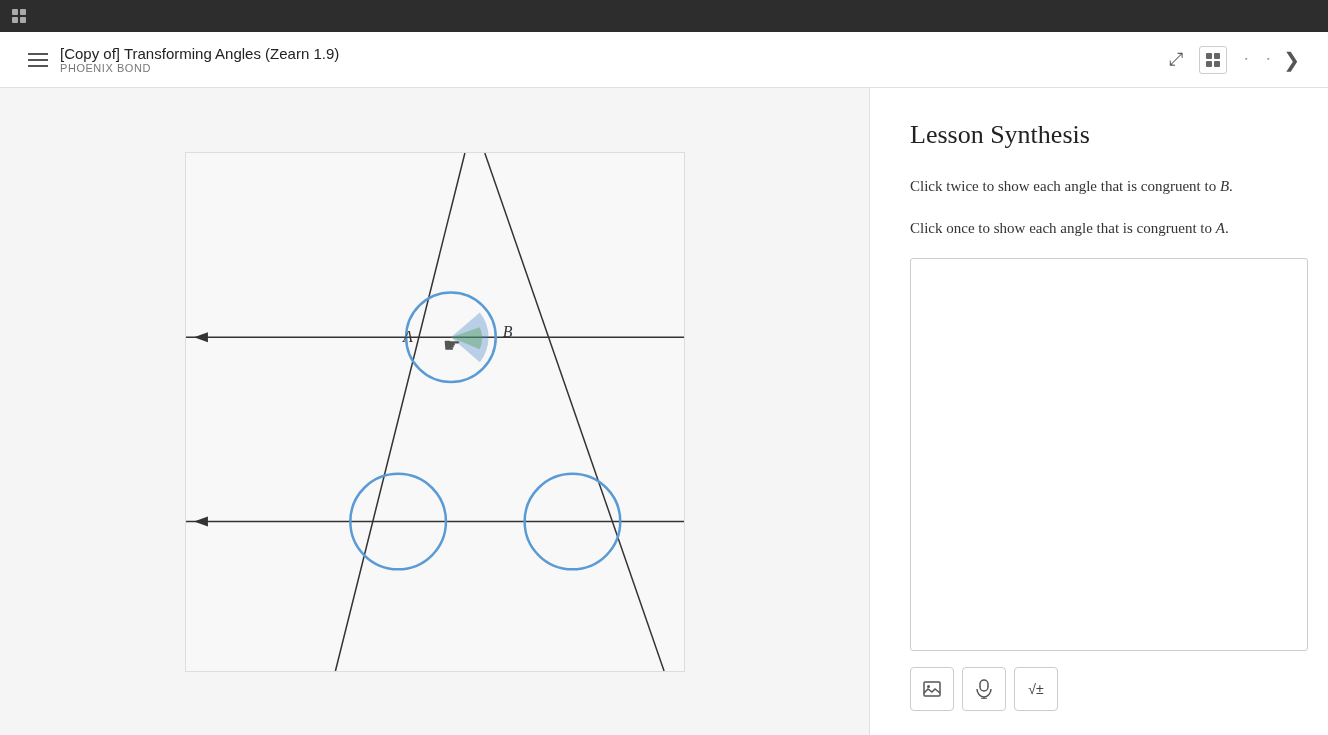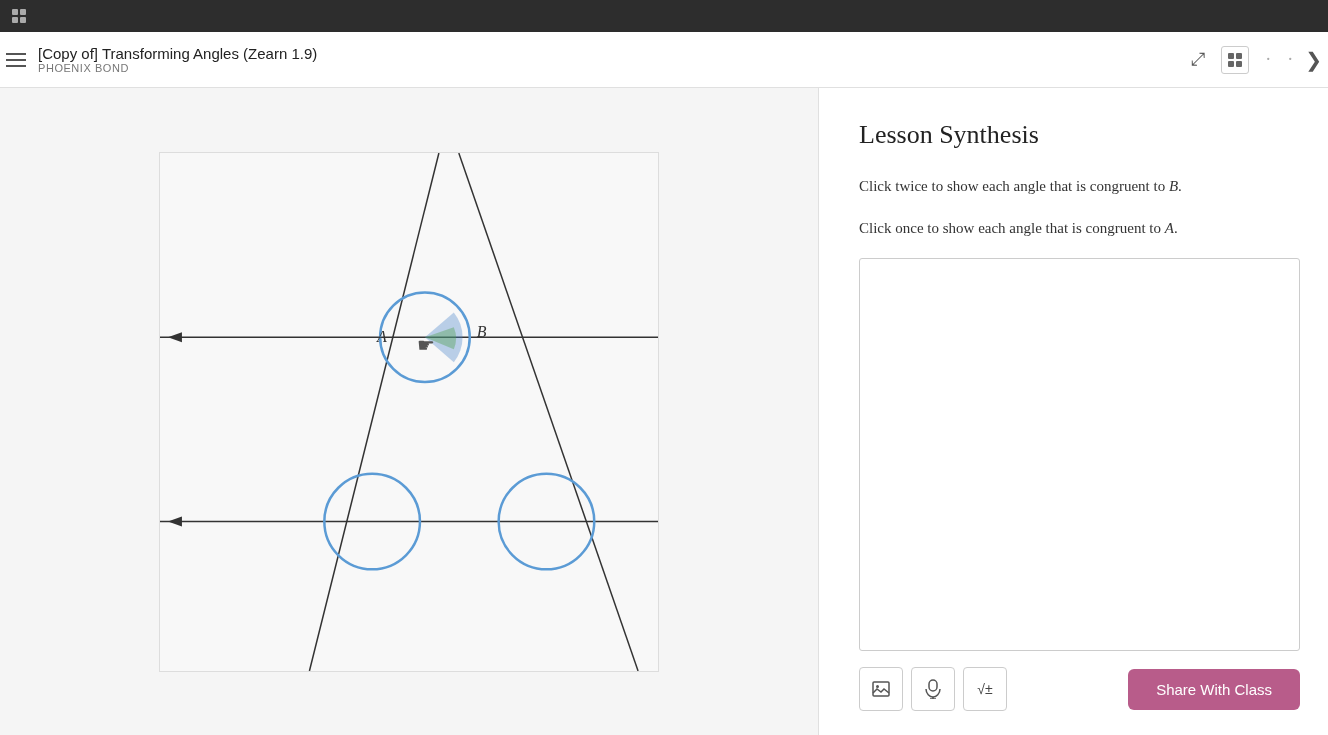--- a/index.html
+++ b/index.html
@@ -33,21 +33,21 @@
       background: #aaa;
       border-radius: 1px;
     }
 
     
     .header {
       background: #fff;
       height: 56px;
       display: flex;
       align-items: center;
-      padding: 0 6px;
+      padding: 0 28px;
       border-bottom: 1px solid #e0e0e0;
       gap: 12px;
     }
     .hamburger-icon {
       display: flex;
       flex-direction: column;
       gap: 4px;
       cursor: pointer;
     }
     .hamburger-icon span {
@@ -141,25 +141,25 @@
     }
 
     
     .diagram-svg {
       width: 100%;
       height: 100%;
     }
 
     
     .right-panel {
-      width: 510px;
-      background: #fff;
-      display: flex;
-      flex-direction: column;
-      padding: 32px 28px 24px 40px;
+      width: 459px;
+      background: #fff;
+      display: flex;
+      flex-direction: column;
+      padding: 32px 20px 24px 40px;
       border-left: 1px solid #e0e0e0;
     }
 
     .lesson-title {
       font-size: 26px;
       font-weight: 400;
       color: #222;
       font-family: 'Georgia', serif;
       margin-bottom: 24px;
     }
@@ -342,18 +342,17 @@
             <path d="M2 10 C2 14.4 5.6 18 9 18 C12.4 18 16 14.4 16 10" stroke="#555" stroke-width="1.5" fill="none"></path>
             <line x1="9" y1="18" x2="9" y2="20" stroke="#555" stroke-width="1.5"></line>
             <line x1="6" y1="20" x2="12" y2="20" stroke="#555" stroke-width="1.5"></line>
           </svg>
         </button>
 
         <button class="tool-btn">
           <span style="font-size:14px;font-family:sans-serif;color:#444;">√±</span>
         </button>
 
-        <button class="share-btn">Share With Class</button>
       </div>
     </div>
 
   </div>
 </div>
 
 </body></html>

